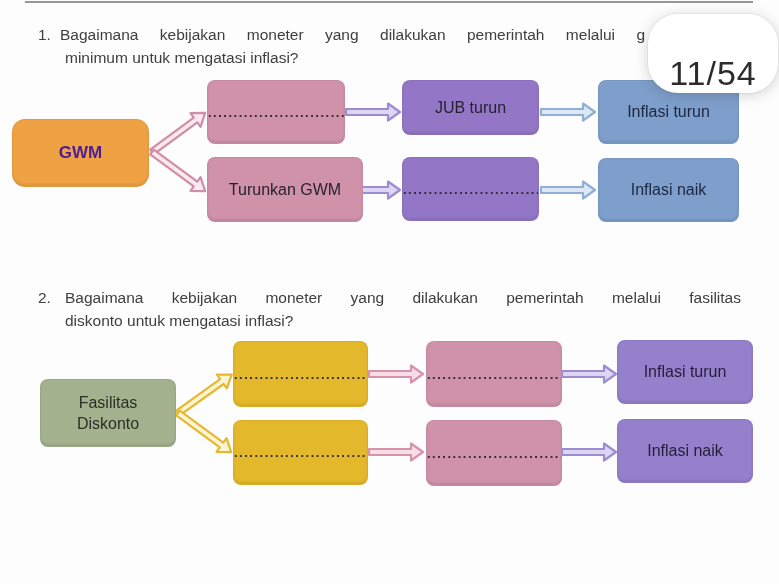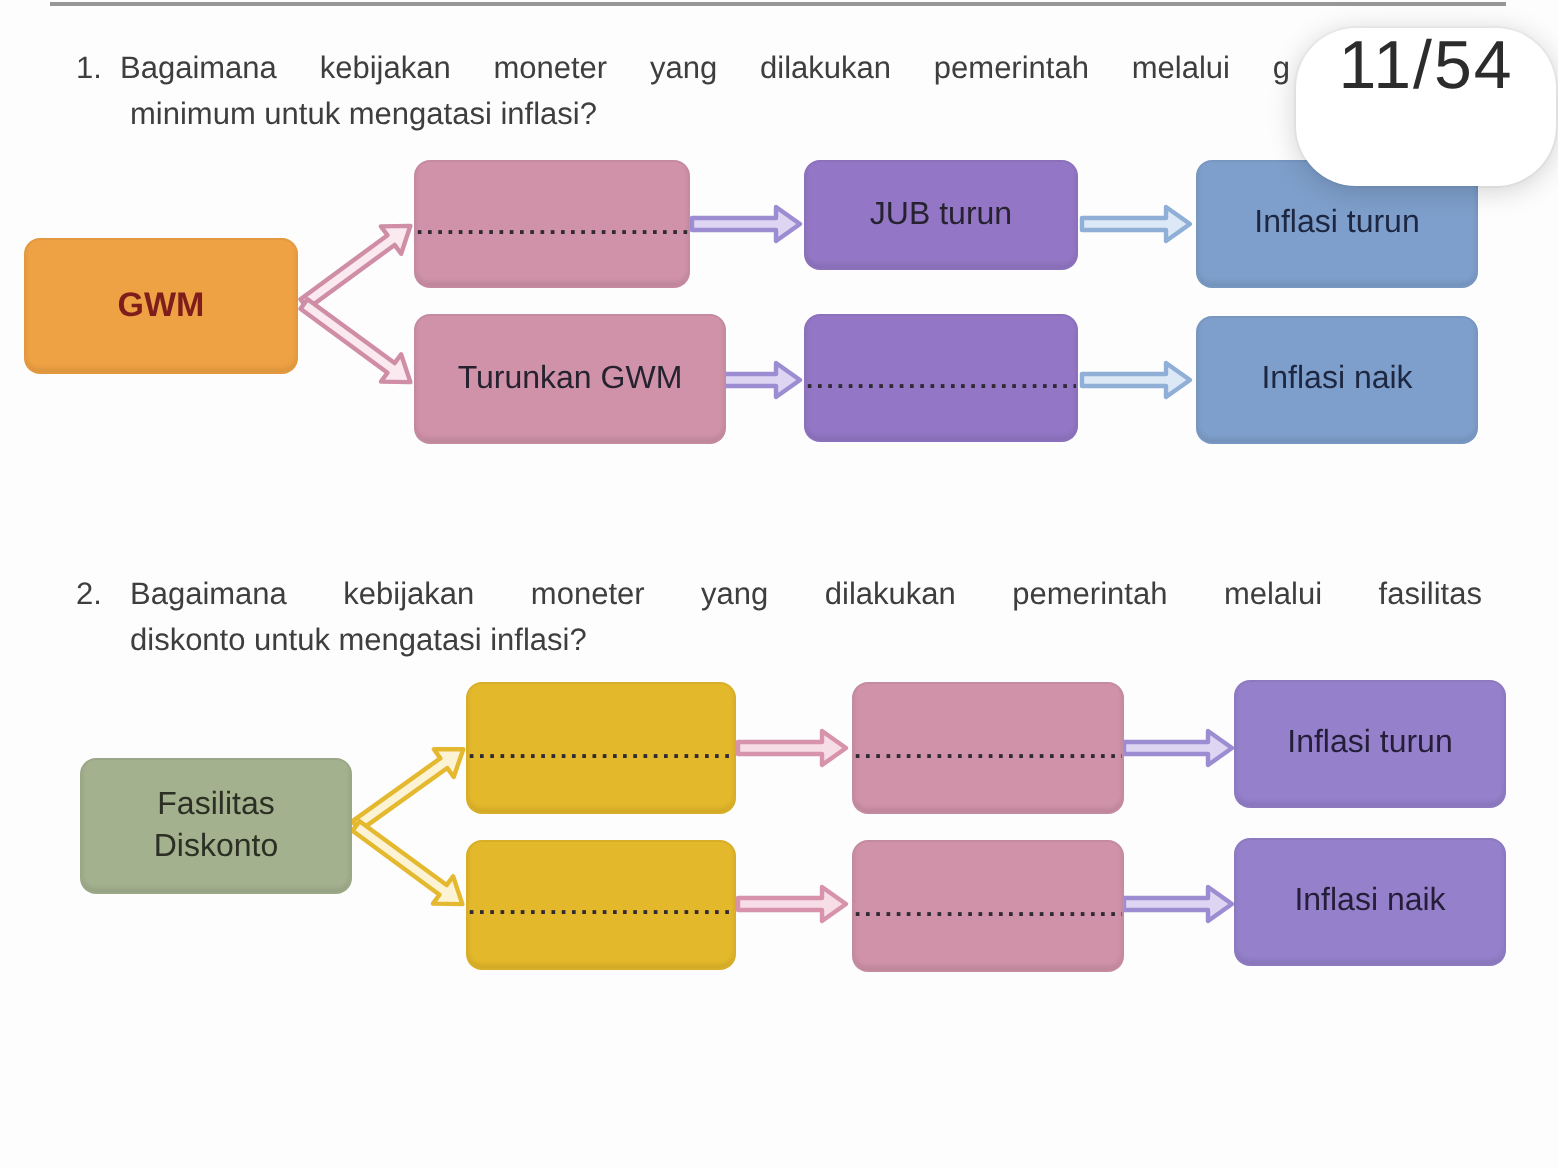--- a/index.html
+++ b/index.html
@@ -13,21 +13,21 @@
   .q1-l2{left:65px;top:47px;}
   .q2-num{left:38px;top:287px;}
   .q2-l1{left:65px;top:287px;width:676px;text-align:justify;text-align-last:justify;}
   .q2-l2{left:65px;top:310px;}
 
   .box{position:absolute;border-radius:8px;display:flex;align-items:center;justify-content:center;
        font-size:16px;color:#262230;text-align:center;
        box-shadow:inset 0 -2px 2px rgba(0,0,0,.08);border:1px solid rgba(0,0,0,.05);box-sizing:border-box;}
   .dots{font-size:13px;letter-spacing:1.5px;font-weight:700;color:#2f2a33;white-space:nowrap;overflow:hidden;}
 
-  #b-gwm{left:12px;top:119px;width:137px;height:68px;background:var(--orange);font-size:17px;font-weight:600;color:#7f1d1d;}
+  #b-gwm{left:12px;top:119px;width:137px;height:68px;background:var(--orange);font-size:17px;font-weight:600;color:#4c1d95;border-radius:13px;}
   #b-p1{left:207px;top:80px;width:138px;height:64px;background:var(--dusty_pink);}
   #b-p2{left:207px;top:157px;width:156px;height:65px;background:var(--dusty_pink);}
   #b-v1{left:402px;top:80px;width:137px;height:55px;background:var(--purple);}
   #b-v2{left:402px;top:157px;width:137px;height:64px;background:var(--purple);}
   #b-u1{left:598px;top:80px;width:141px;height:64px;background:var(--blue);color:#1d2742;}
   #b-u2{left:598px;top:158px;width:141px;height:64px;background:var(--blue);color:#1d2742;}
 
   #b-grn{left:40px;top:379px;width:136px;height:68px;background:var(--green);color:#2c2f23;line-height:21px;padding:0 20px;}
   #b-y1{left:233px;top:341px;width:135px;height:66px;background:var(--yellow);}
   #b-y2{left:233px;top:420px;width:135px;height:65px;background:var(--yellow);}
@@ -39,21 +39,21 @@
   svg.arrows{position:absolute;left:0;top:0;pointer-events:none;}
   .arr{stroke-width:2.2;stroke-linejoin:round;}
   .arr-pink{fill:#faeaf0;stroke:#d08da6;}
   .arr-lav{fill:#ddd5f2;stroke:#9c8cd2;}
   .arr-blue{fill:#dce8f5;stroke:#8fafd6;}
   .arr-yel{fill:#fcf3d5;stroke:#e5b92f;}
   .arr-pink2{fill:#f7dde6;stroke:#d793ab;}
 
   .badge{position:absolute;left:648px;top:14px;width:130px;height:79px;background:#fff;border-radius:30px;
          box-shadow:0 2px 14px rgba(0,0,0,.18), 0 0 0 1px rgba(0,0,0,.03);
-         display:flex;align-items:flex-start;justify-content:center;z-index:5;
+         display:flex;align-items:flex-end;justify-content:center;z-index:5;
          font-size:34px;color:#2c2c2c;letter-spacing:1px;}
 </style>
 </head>
 <body>
 
 <div class="canvas">
 
   <div class="top-divider"></div>
 
   <div class="qtext q1-num">1.</div>

